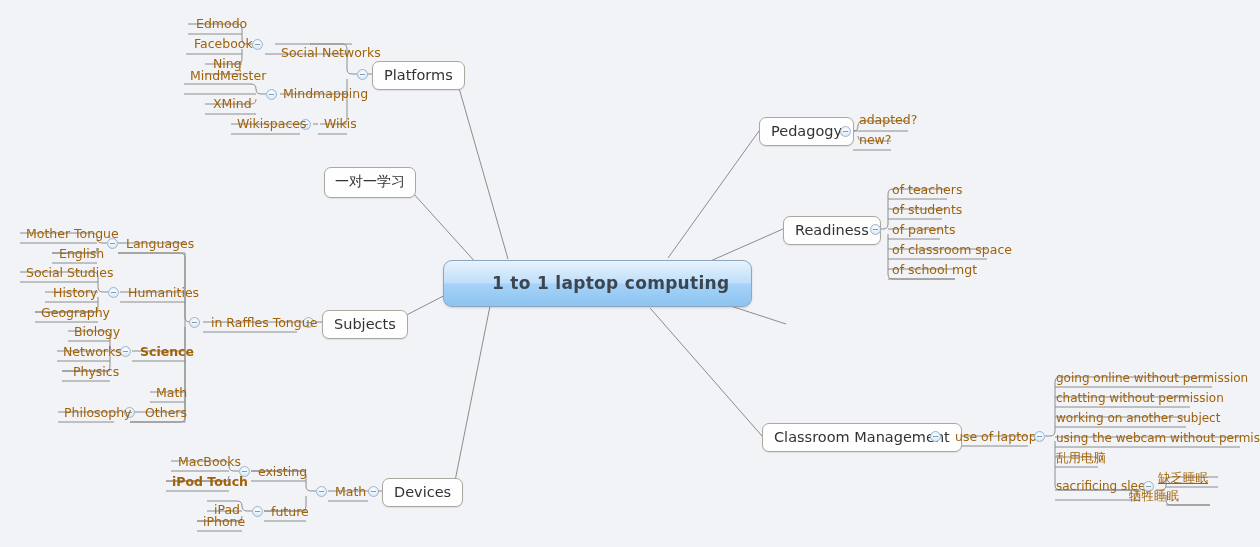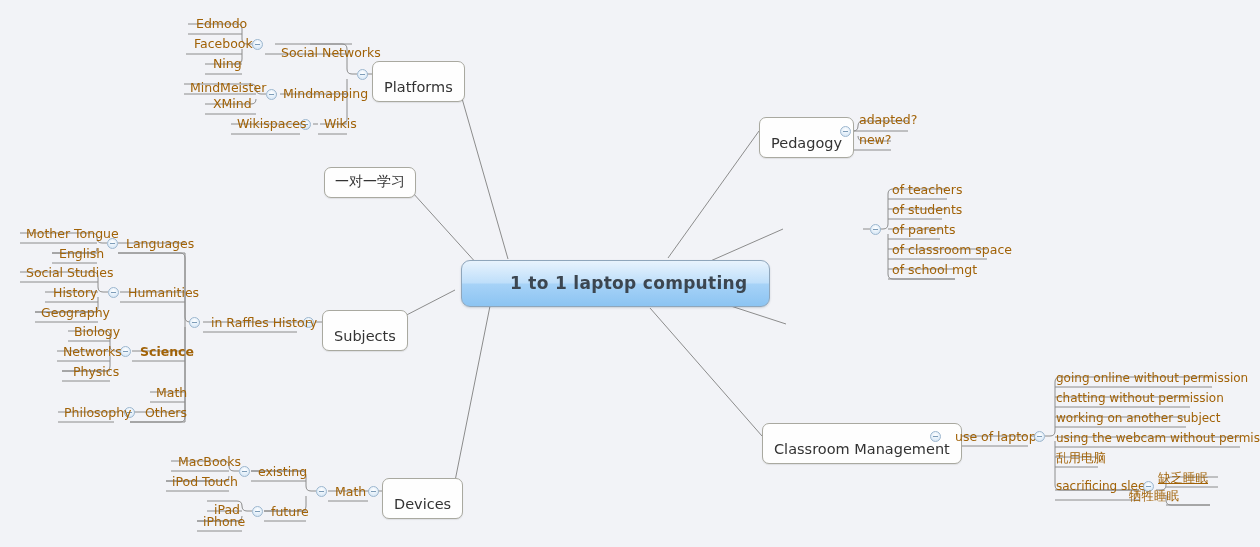--- a/index.html
+++ b/index.html
@@ -50,21 +50,21 @@
   }
 
   
   .main {
     border: 1px solid #a9a9a0;
     border-radius: 7px;
     background: #fefefe;
     box-shadow: 0 1px 1px rgba(90,90,90,.13);
     font-size: 14.5px;
     color: #333;
-    padding: 17px 11px 6px 11px;
+    padding: 5px 11px 6px 11px;
   }
   .main.cjk { font-size: 14px; padding: 5px 10px 6px 10px; }
 
   
   .lab {
     font-size: 12.5px;
     color: #a16207;
     padding: 1px 6px 2px 6px;
     line-height: 14px;
   }
@@ -258,58 +258,59 @@
 
       <line x1="1142" y1="490" x2="1148" y2="490"></line>
       <path d="M1156 490 H1161 Q1166 490 1166 485 V482 Q1166 477 1171 477 H1218"></path>
       <path d="M1166 495 V500 Q1166 505 1171 505 H1210"></path>
       <line x1="1166" y1="487" x2="1218" y2="487"></line>
       <line x1="1166" y1="505" x2="1210" y2="505"></line>
       <line x1="1166" y1="505" x2="1166" y2="505"></line>
     </g>
   </svg>
 
-  <div class="node root" style="left:461px; top:260px;padding-left:48px;">1 to 1 laptop computing</div>
+  <div class="node root" style="left:443px; top:260px;padding-left:48px;">1 to 1 laptop computing</div>
 
   <div class="node main" style="left:372px; top:61px;">Platforms</div>
   <div class="ctl" style="left:357px; top:69px;"></div>
 
   <div class="node lab" style="left:275px; top:36px;margin-top:9px;">Social Networks</div>
   <div class="ctl" style="left:252px; top:39px;"></div>
   <div class="node lab" style="left:190px; top:16px;">Edmodo</div>
   <div class="node lab" style="left:188px; top:36px;">Facebook</div>
   <div class="node lab" style="left:207px; top:56px;">Ning</div>
 
   <div class="node lab" style="left:277px; top:86px;">Mindmapping</div>
   <div class="ctl" style="left:266px; top:89px;"></div>
-  <div class="node lab" style="left:184px; top:80px;">MindMeister</div>
+  <div class="node lab" style="left:184px; top:68px;">MindMeister</div>
   <div class="node lab" style="left:207px; top:96px;">XMind</div>
 
   <div class="node lab" style="left:318px; top:116px;">Wikis</div>
   <div class="ctl" style="left:300px; top:119px;"></div>
   <div class="node lab" style="left:231px; top:116px;">Wikispaces</div>
 
   <div class="node main cjk" style="left:324px; top:167px;">一对一学习</div>
 
   <div class="node main" style="left:759px; top:117px;">Pedagogy</div>
   <div class="ctl" style="left:840px; top:126px;"></div>
   <div class="node lab" style="left:853px; top:112px;">adapted?</div>
   <div class="node lab" style="left:853px; top:132px;">new?</div>
 
+  <div class="node main" style="left:783px; top:216px;">Readiness</div>
   <div class="ctl" style="left:870px; top:224px;"></div>
   <div class="node lab" style="left:886px; top:182px;">of teachers</div>
   <div class="node lab" style="left:886px; top:202px;">of students</div>
   <div class="node lab" style="left:886px; top:222px;">of parents</div>
   <div class="node lab" style="left:886px; top:242px;">of classroom space</div>
   <div class="node lab" style="left:886px; top:262px;">of school mgt</div>
 
 
   <div class="node main" style="left:322px; top:310px;">Subjects</div>
   <div class="ctl" style="left:303px; top:317px;"></div>
-  <div class="node lab" style="left:205px; top:315px;">in Raffles History</div>
+  <div class="node lab" style="left:205px; top:315px;">in Raffles Tongue</div>
   <div class="ctl" style="left:189px; top:317px;"></div>
 
   <div class="node lab" style="left:120px; top:236px;">Languages</div>
   <div class="ctl" style="left:107px; top:238px;"></div>
   <div class="node lab" style="left:20px; top:226px;">Mother Tongue</div>
   <div class="node lab" style="left:53px; top:246px;">English</div>
 
   <div class="node lab" style="left:122px; top:285px;">Humanities</div>
   <div class="ctl" style="left:108px; top:287px;"></div>
   <div class="node lab" style="left:20px; top:265px;">Social Studies</div>
@@ -329,21 +330,21 @@
   <div class="node lab" style="left:58px; top:405px;">Philosophy</div>
 
   <div class="node main" style="left:382px; top:478px;">Devices</div>
   <div class="ctl" style="left:368px; top:486px;"></div>
   <div class="node lab" style="left:329px; top:484px;">Math</div>
   <div class="ctl" style="left:316px; top:486px;"></div>
 
   <div class="node lab" style="left:252px; top:464px;">existing</div>
   <div class="ctl" style="left:239px; top:466px;"></div>
   <div class="node lab" style="left:172px; top:454px;">MacBooks</div>
-  <div class="node lab" style="left:166px; top:474px;">iPod Touch</div>
+  <div class="node lab" style="left:166px; top:474px;font-weight:bold;">iPod Touch</div>
 
   <div class="node lab" style="left:265px; top:504px;">future</div>
   <div class="ctl" style="left:252px; top:506px;"></div>
   <div class="node lab" style="left:208px; top:494px;margin-top:8px;">iPad</div>
   <div class="node lab" style="left:197px; top:514px;">iPhone</div>
 
   <div class="node main" style="left:762px; top:423px;">Classroom Management</div>
   <div class="ctl" style="left:930px; top:431px;"></div>
   <div class="node lab" style="left:949px; top:429px;">use of laptops</div>
   <div class="ctl" style="left:1034px; top:431px;"></div>

